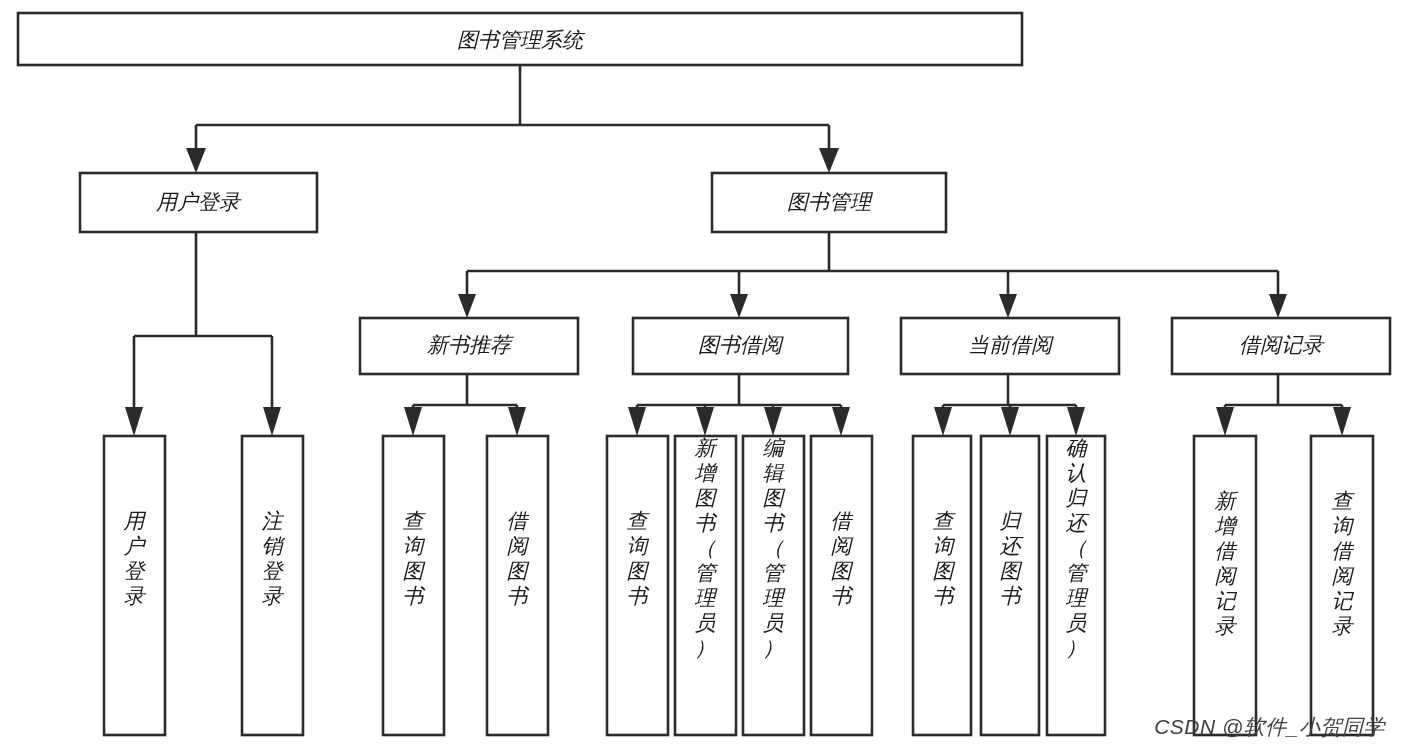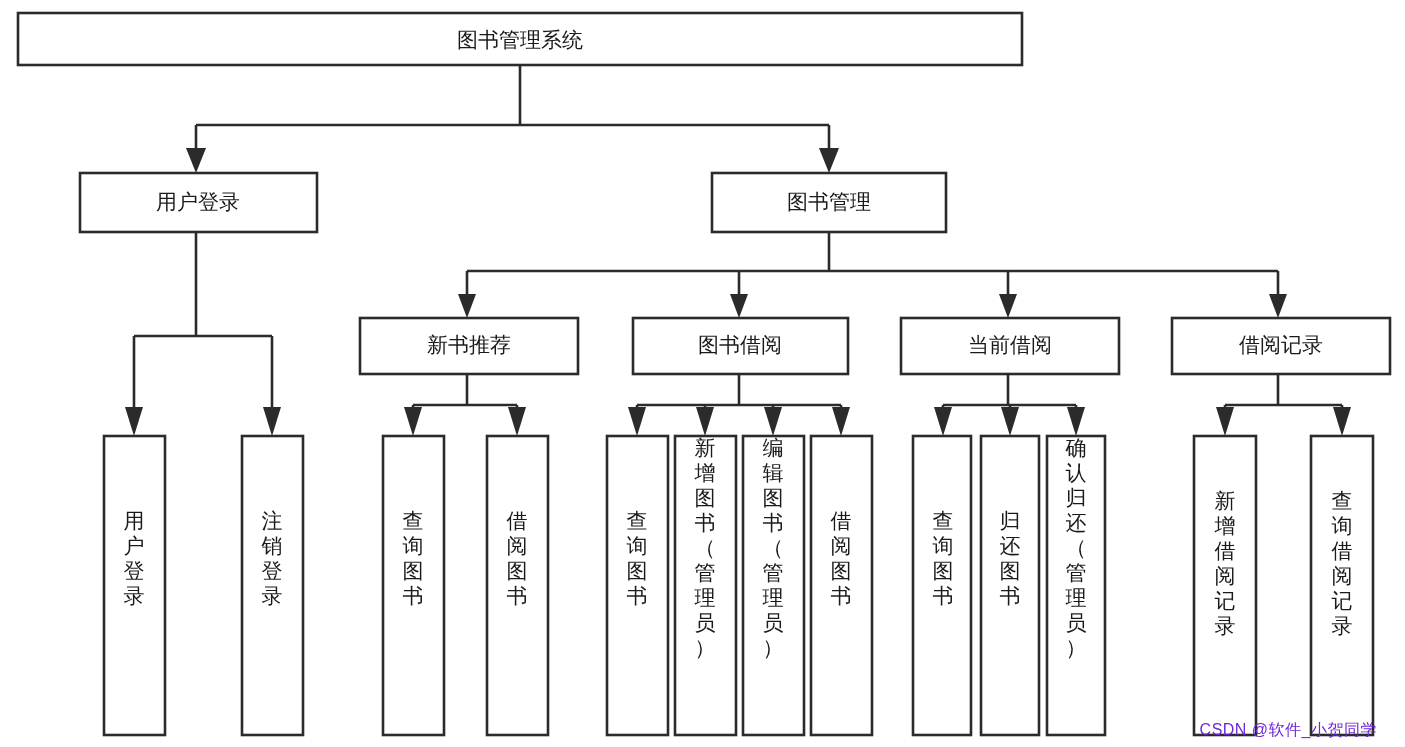--- a/index.html
+++ b/index.html
@@ -13,20 +13,21 @@
     font-family: "Liberation Sans", "DejaVu Sans", sans-serif;
     overflow: hidden;
     position: relative;
   }
   #diagram-root {
     position: absolute;
     left: 0;
     top: 0;
     width: 1405px;
     height: 747px;
+    font-style: italic;
   }
   svg.tree {
     display: block;
     width: 1405px;
     height: 747px;
   }
   .node-box {
     fill: #ffffff;
     stroke: #2b2b2b;
     stroke-width: 2.6;
@@ -49,25 +50,25 @@
     dominant-baseline: middle;
   }
   .node-label-vertical {
     fill: #1a1a1a;
     font-family: "Liberation Sans", "DejaVu Sans", sans-serif;
     font-size: 21px;
     text-anchor: middle;
   }
   .watermark {
     position: absolute;
-    right: 28px;
+    right: 20px;
     bottom: 6px;
     font-family: "Liberation Sans", "DejaVu Sans", sans-serif;
-    font-size: 16px;
-    color: #6d28d9;
+    font-size: 21px;
+    color: #404040;
     white-space: nowrap;
     letter-spacing: 0.5px;
     pointer-events: none;
   }
 </style>
 </head>
 <body>
 
 <div id="diagram-root">
   <svg class="tree" viewBox="0 0 1405 747" xmlns="http://www.w3.org/2000/svg">

